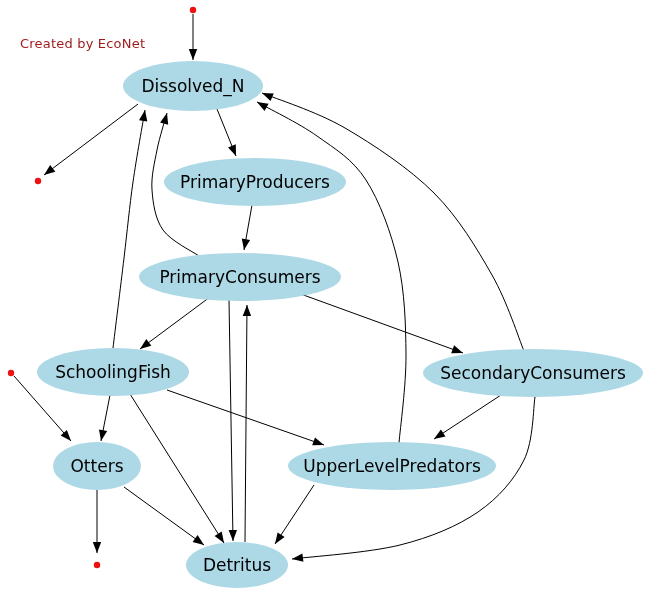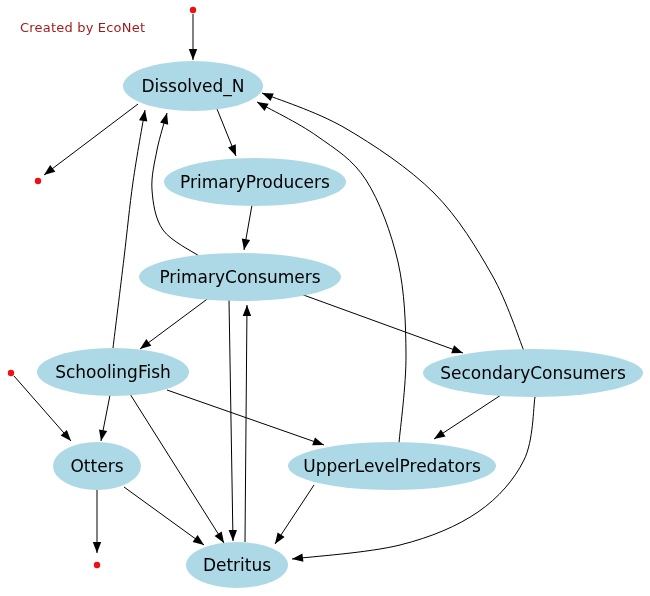--- a/index.html
+++ b/index.html
@@ -91,14 +91,14 @@
       </g>
       <g>
         <ellipse cx="392" cy="466" rx="104" ry="24" fill="#ADD8E6"></ellipse>
         <text x="392" y="472" text-anchor="middle" font-size="17" fill="#000000">UpperLevelPredators</text>
       </g>
       <g>
         <ellipse cx="237" cy="565" rx="51" ry="23" fill="#ADD8E6"></ellipse>
         <text x="237" y="571" text-anchor="middle" font-size="17" fill="#000000">Detritus</text>
       </g>
     </svg>
-  <div class="credit" style="color: rgb(158, 26, 26);">Created by EcoNet</div>
+  <div class="credit" style="color: rgb(158, 26, 26); margin-top: 16px;">Created by EcoNet</div>
 </div>
 
 </body></html>

